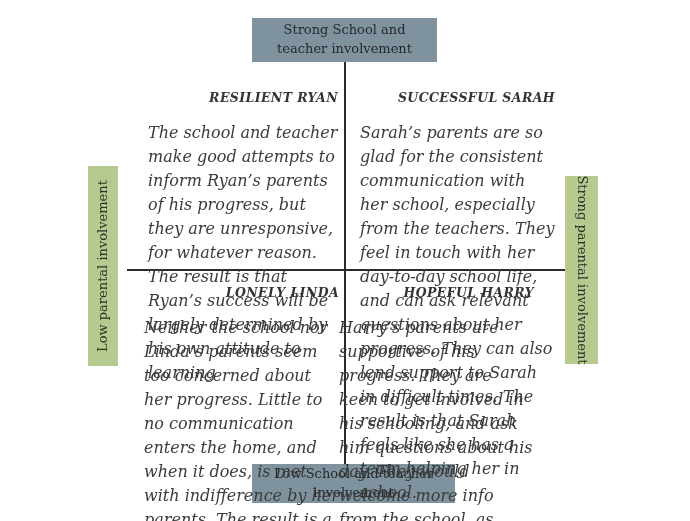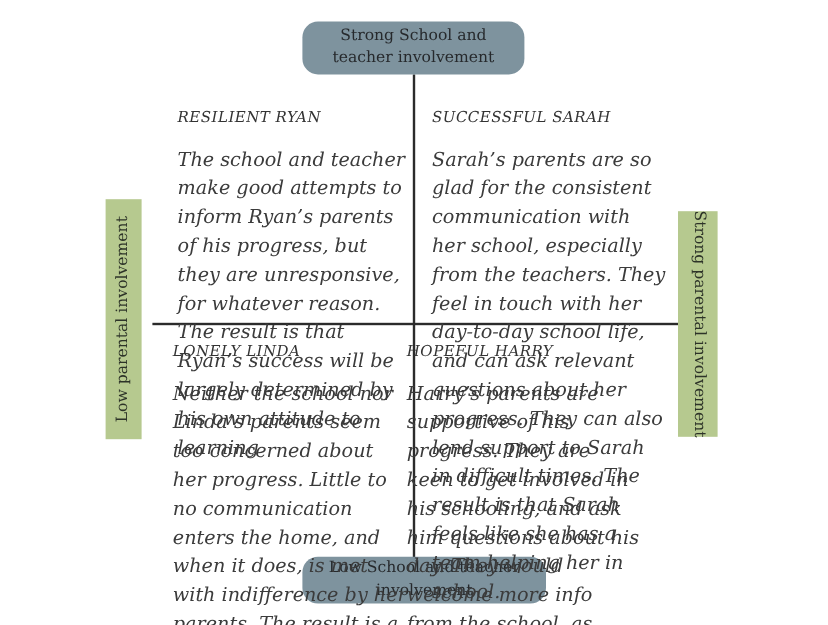--- a/index.html
+++ b/index.html
@@ -21,21 +21,20 @@
     background: #7e939e;
     color: #26292c;
     font-size: 13px;
     line-height: 1.45;
     text-align: center;
     display: flex;
     align-items: center;
     justify-content: center;
     padding: 2px 8px;
     box-sizing: border-box;
-    border-radius: 13px;
   }
   .axis-box.top    { left: 252px; top: 18px;  width: 185px; height: 44px; }
   .axis-box.bottom { left: 252px; top: 464px; width: 203px; height: 39px; }
   
   .side-box {
     position: absolute;
     background: #b6c98f;
     color: #2d3328;
   }
   .side-box.left  { left: 88px;  top: 166px; width: 30px; height: 200px; }
@@ -64,23 +63,23 @@
     color: #3b3b3b;
     font-style: italic;
   }
   .quadrant.q-ryan  { left: 148px; top: 90px;  width: 190px; }
   .quadrant.q-sarah { left: 360px; top: 90px;  }
   .quadrant.q-linda { left: 144px; top: 285px; }
   .quadrant.q-harry { left: 339px; top: 285px; }
   .quadrant h3 {
     margin: 0 0 16px 0;
     font-size: 12.5px;
-    font-weight: normal;
+    font-weight: bold;
     letter-spacing: 0.4px;
-    text-align: left;
+    text-align: right;
     color: #333333;
   }
   .quadrant p {
     margin: 0;
     font-size: 16px;
     line-height: 1.5;
     text-align: left;
   }
 </style>
 </head>

